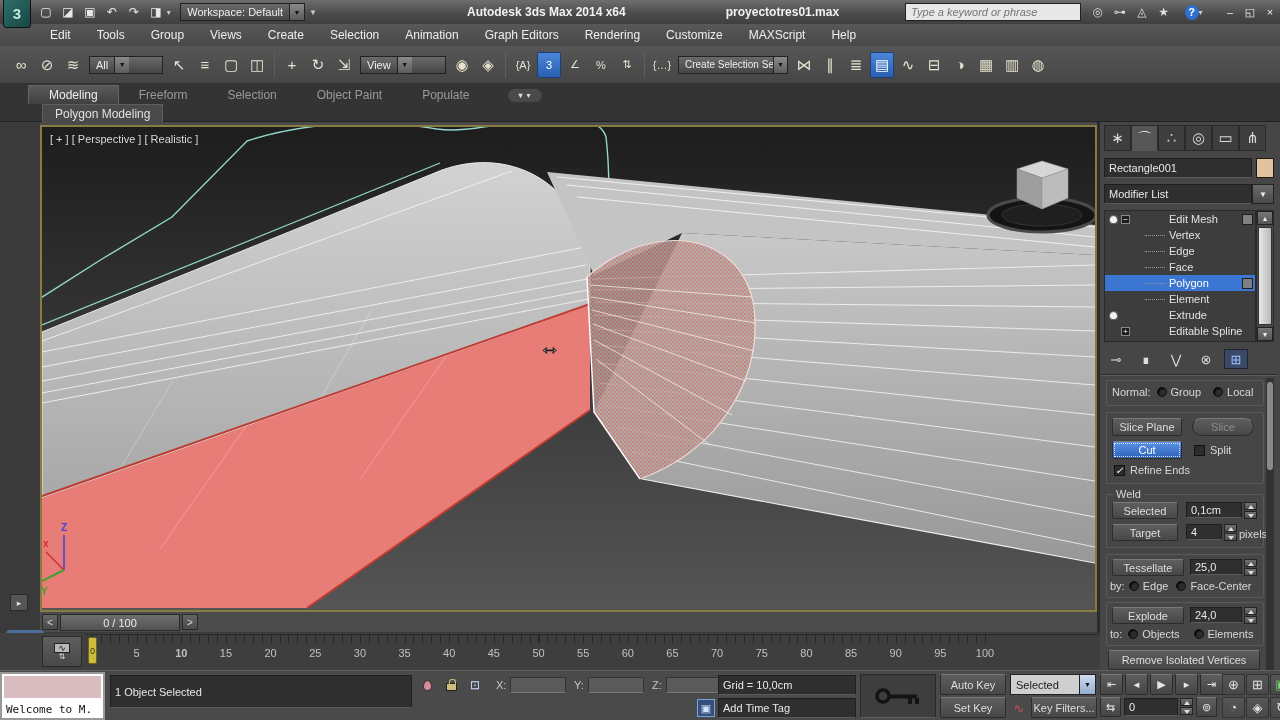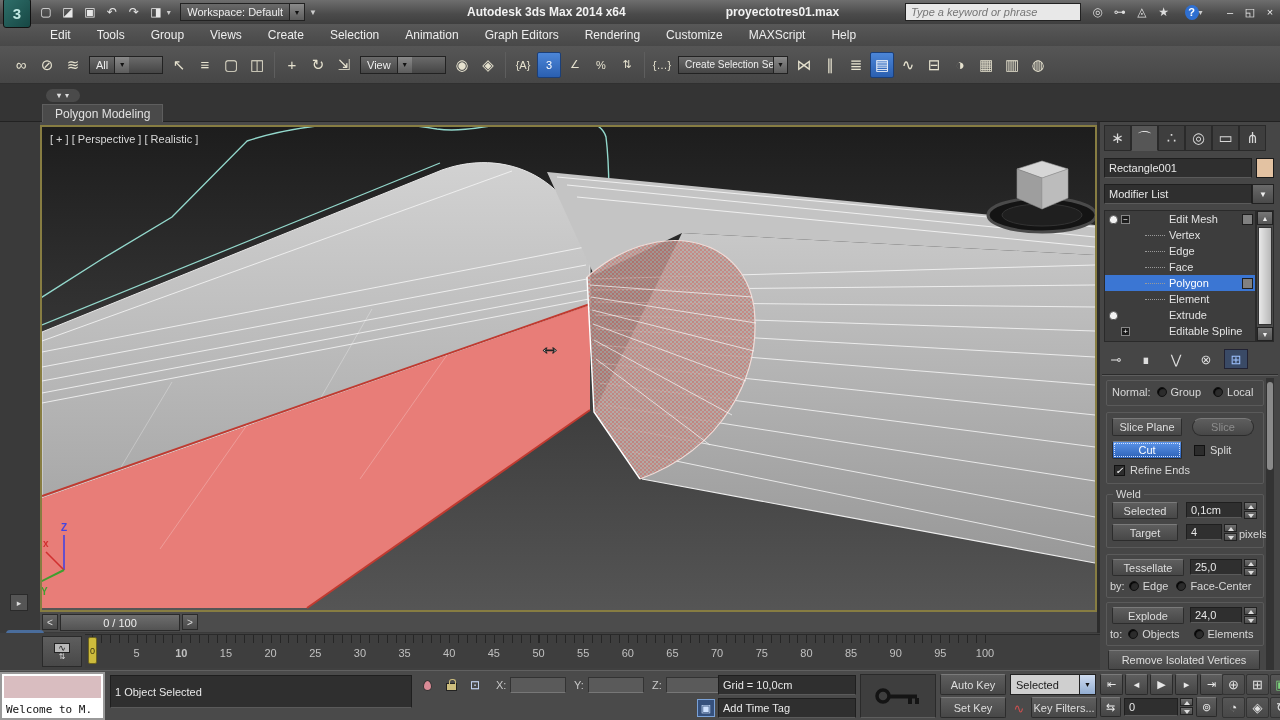--- a/index.html
+++ b/index.html
@@ -307,20 +307,28 @@
         <span class="ticon">◑</span>
         <span class="ticon">▦</span>
         <span class="ticon">▥</span>
         <span class="ticon">◍</span>
       </div>
   </div>
 
   <div class="rhandle" style="left:2px"></div>
   <div class="rhandle" style="left:7px"></div>
   <div id="ribbontabs" class="abs">
+    <div style="display:flex;align-items:flex-end">
+
+    <span class="rtab active">Modeling</span>
+        <span class="rtab">Freeform</span>
+        <span class="rtab">Selection</span>
+        <span class="rtab">Object Paint</span>
+        <span class="rtab">Populate</span>
+      </div>
     <span id="ribboncollapse">
       <b>▾</b>
         <i style="font-style:normal">▾</i>
     </span>
   </div>
   <div id="ribbonpanelrow" class="abs">
     <div id="panel-tab">Polygon Modeling</div>
   </div>
 
   <div id="gutter" class="abs"></div>

